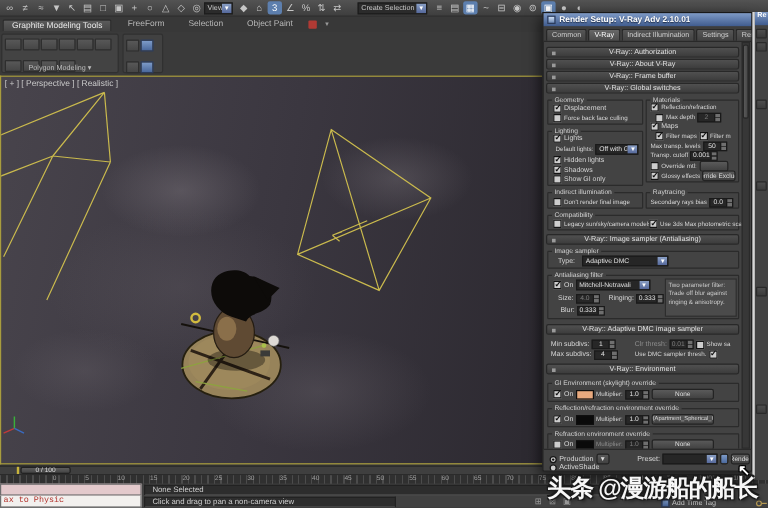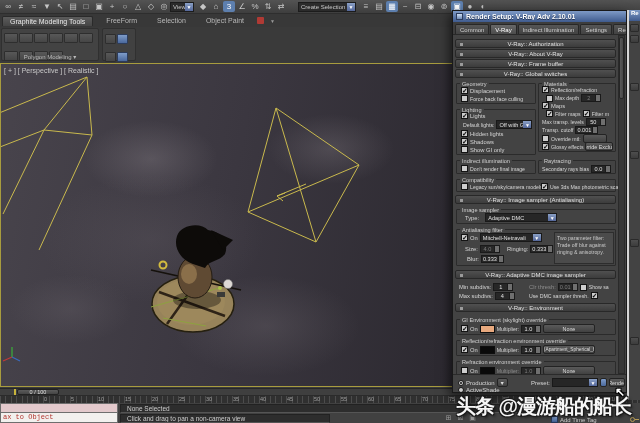--- a/index.html
+++ b/index.html
@@ -251,21 +251,21 @@
         <span>95</span>
         <span>100</span>
         <span>105</span>
       </div>
   </div>
 </div>
 
 <div id="statusbar">
   <div id="listener-pink"></div>
   <div id="listener-white">
-      <span>ax to Object</span>
+      <span>ax to Physic</span>
     </div>
   <div class="sfield" style="left:120px;top:1px;width:438px;height:9px">
       <span>None Selected</span>
     </div>
   <div class="sfield" style="left:120px;top:11px;width:210px;height:9px">
       <span>Click and drag to pan a non-camera view</span>
     </div>
   <span class="sico" style="left:444px;top:11px">⊞</span>
   <span class="sico" style="left:456px;top:11px">⊠</span>
   <span class="sico" style="left:468px;top:11px">▣</span>

